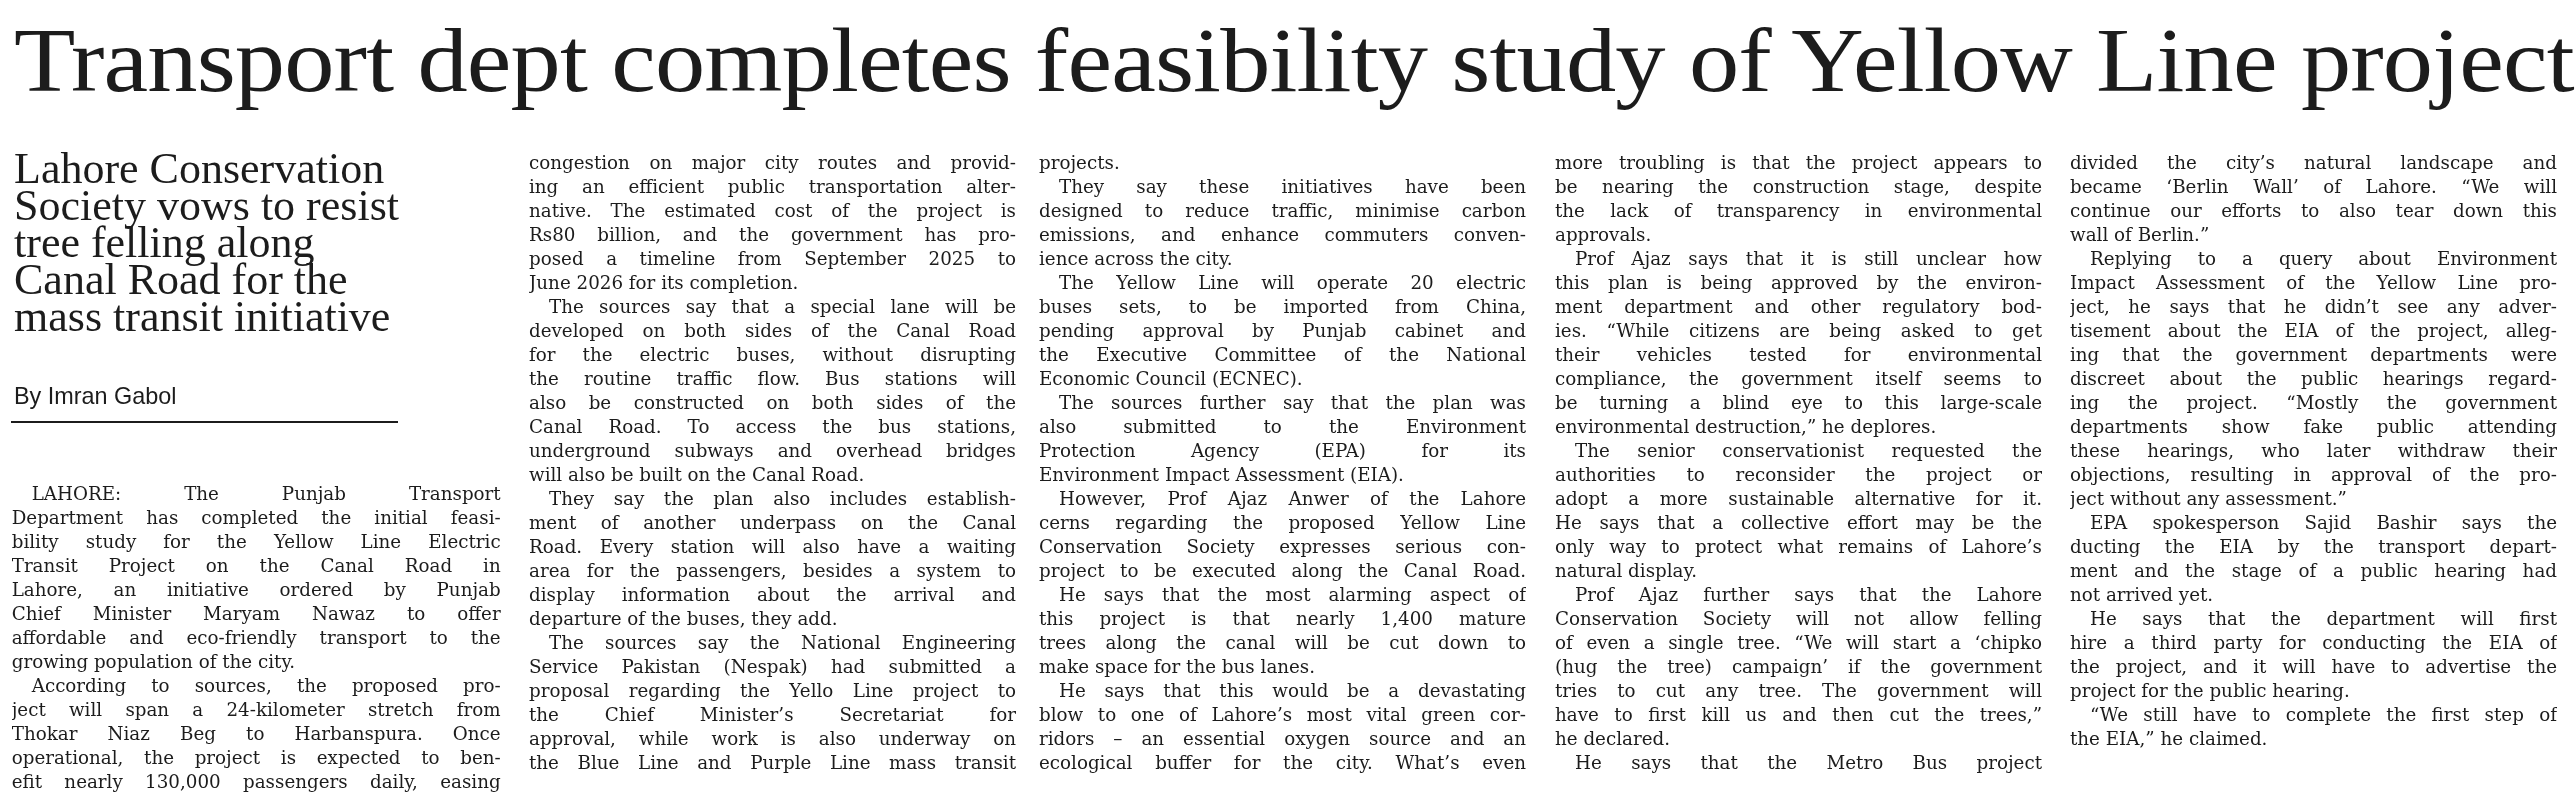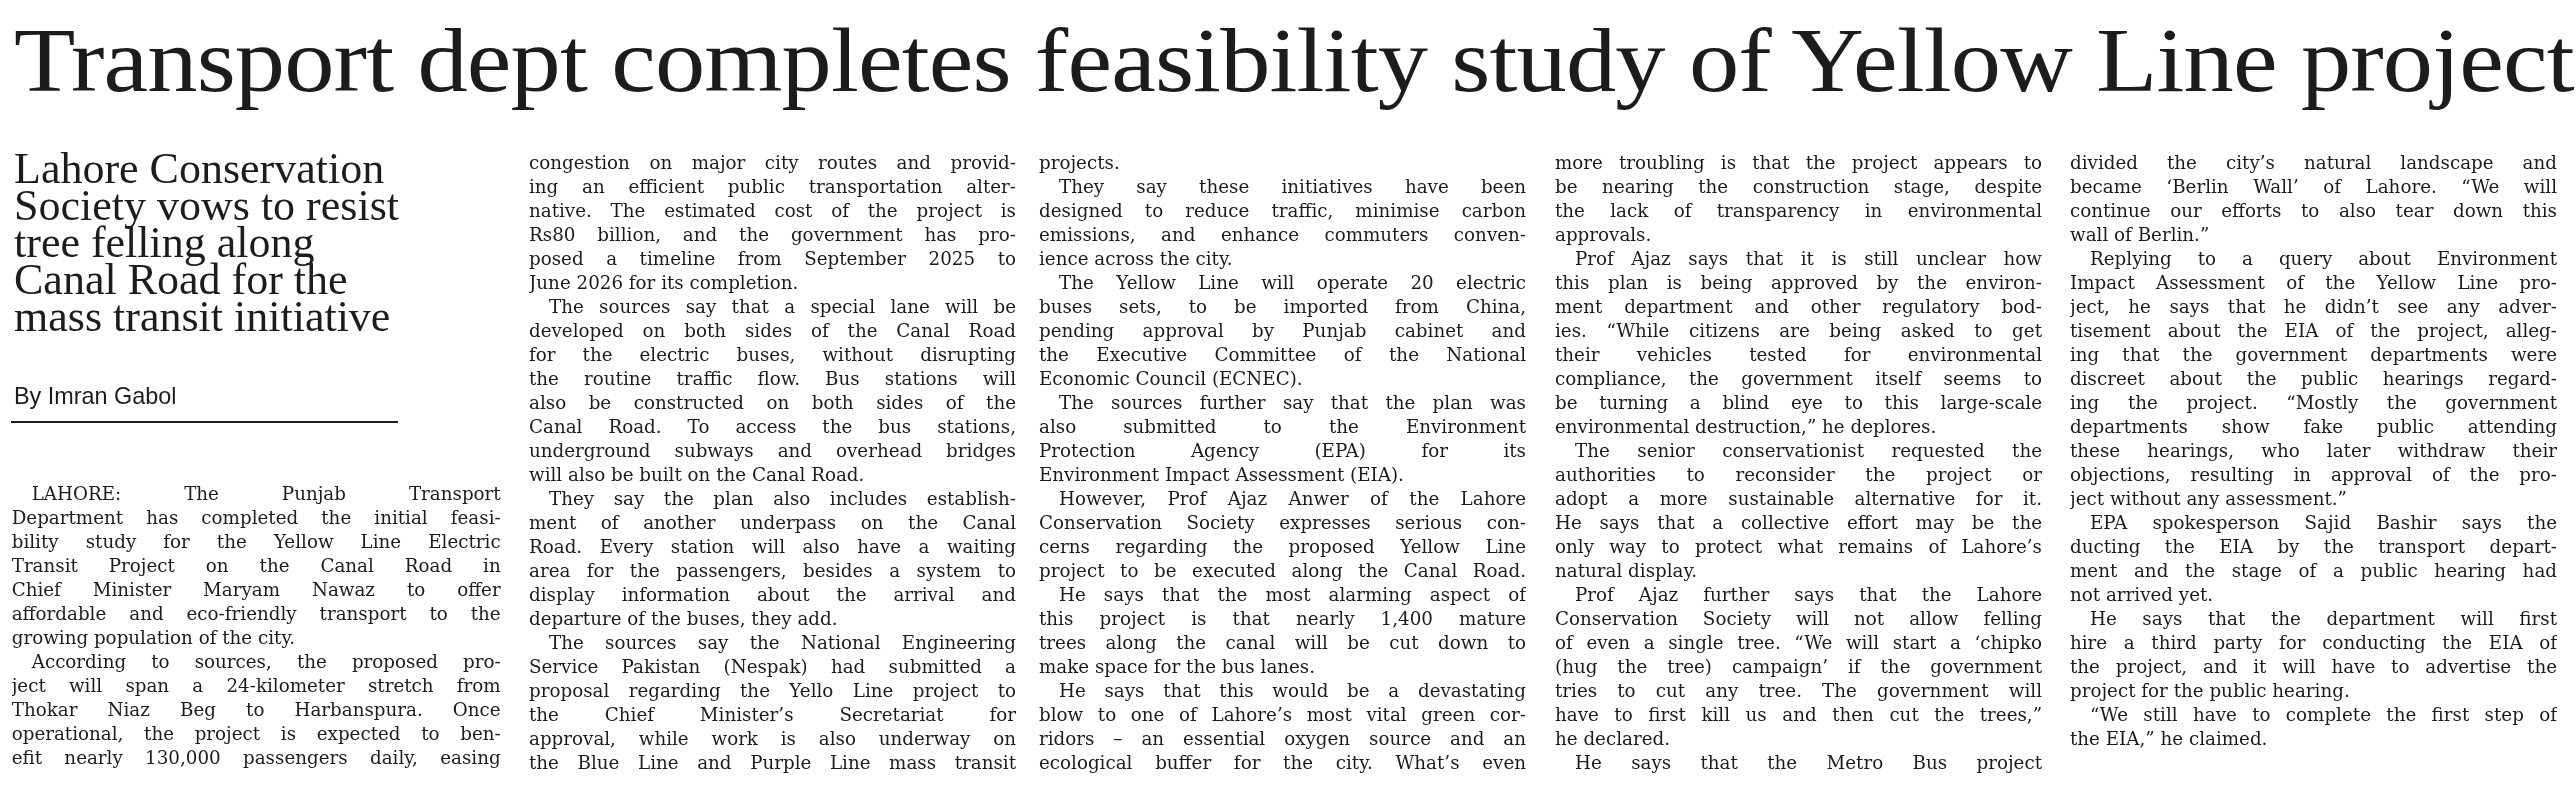--- a/index.html
+++ b/index.html
@@ -50,20 +50,21 @@
 </div>
 
 <div class="byline">By Imran Gabol</div>
 <div class="rule"></div>
 
 <div class="col" id="col1">
     <span class="line indent">LAHORE: The Punjab Transport</span>
     <span class="line">Department has completed the initial feasi-</span>
     <span class="line">bility study for the Yellow Line Electric</span>
     <span class="line">Transit Project on the Canal Road in</span>
+    <span class="line">Lahore, an initiative ordered by Punjab</span>
     <span class="line">Chief Minister Maryam Nawaz to offer</span>
     <span class="line">affordable and eco-friendly transport to the</span>
     <span class="line last">growing population of the city.</span>
     <span class="line indent">According to sources, the proposed pro-</span>
     <span class="line">ject will span a 24-kilometer stretch from</span>
     <span class="line">Thokar Niaz Beg to Harbanspura. Once</span>
     <span class="line">operational, the project is expected to ben-</span>
     <span class="line">efit nearly 130,000 passengers daily, easing</span>
   </div>
 <div class="col" id="col2">
@@ -103,22 +104,22 @@
     <span class="line indent">The Yellow Line will operate 20 electric</span>
     <span class="line">buses sets, to be imported from China,</span>
     <span class="line">pending approval by Punjab cabinet and</span>
     <span class="line">the Executive Committee of the National</span>
     <span class="line last">Economic Council (ECNEC).</span>
     <span class="line indent">The sources further say that the plan was</span>
     <span class="line">also submitted to the Environment</span>
     <span class="line">Protection Agency (EPA) for its</span>
     <span class="line last">Environment Impact Assessment (EIA).</span>
     <span class="line indent">However, Prof Ajaz Anwer of the Lahore</span>
+    <span class="line">cerns regarding the proposed Yellow Line</span>
     <span class="line">Conservation Society expresses serious con-</span>
-    <span class="line">cerns regarding the proposed Yellow Line</span>
     <span class="line">project to be executed along the Canal Road.</span>
     <span class="line indent">He says that the most alarming aspect of</span>
     <span class="line">this project is that nearly 1,400 mature</span>
     <span class="line">trees along the canal will be cut down to</span>
     <span class="line last">make space for the bus lanes.</span>
     <span class="line indent">He says that this would be a devastating</span>
     <span class="line">blow to one of Lahore’s most vital green cor-</span>
     <span class="line">ridors – an essential oxygen source and an</span>
     <span class="line">ecological buffer for the city. What’s even</span>
   </div>

